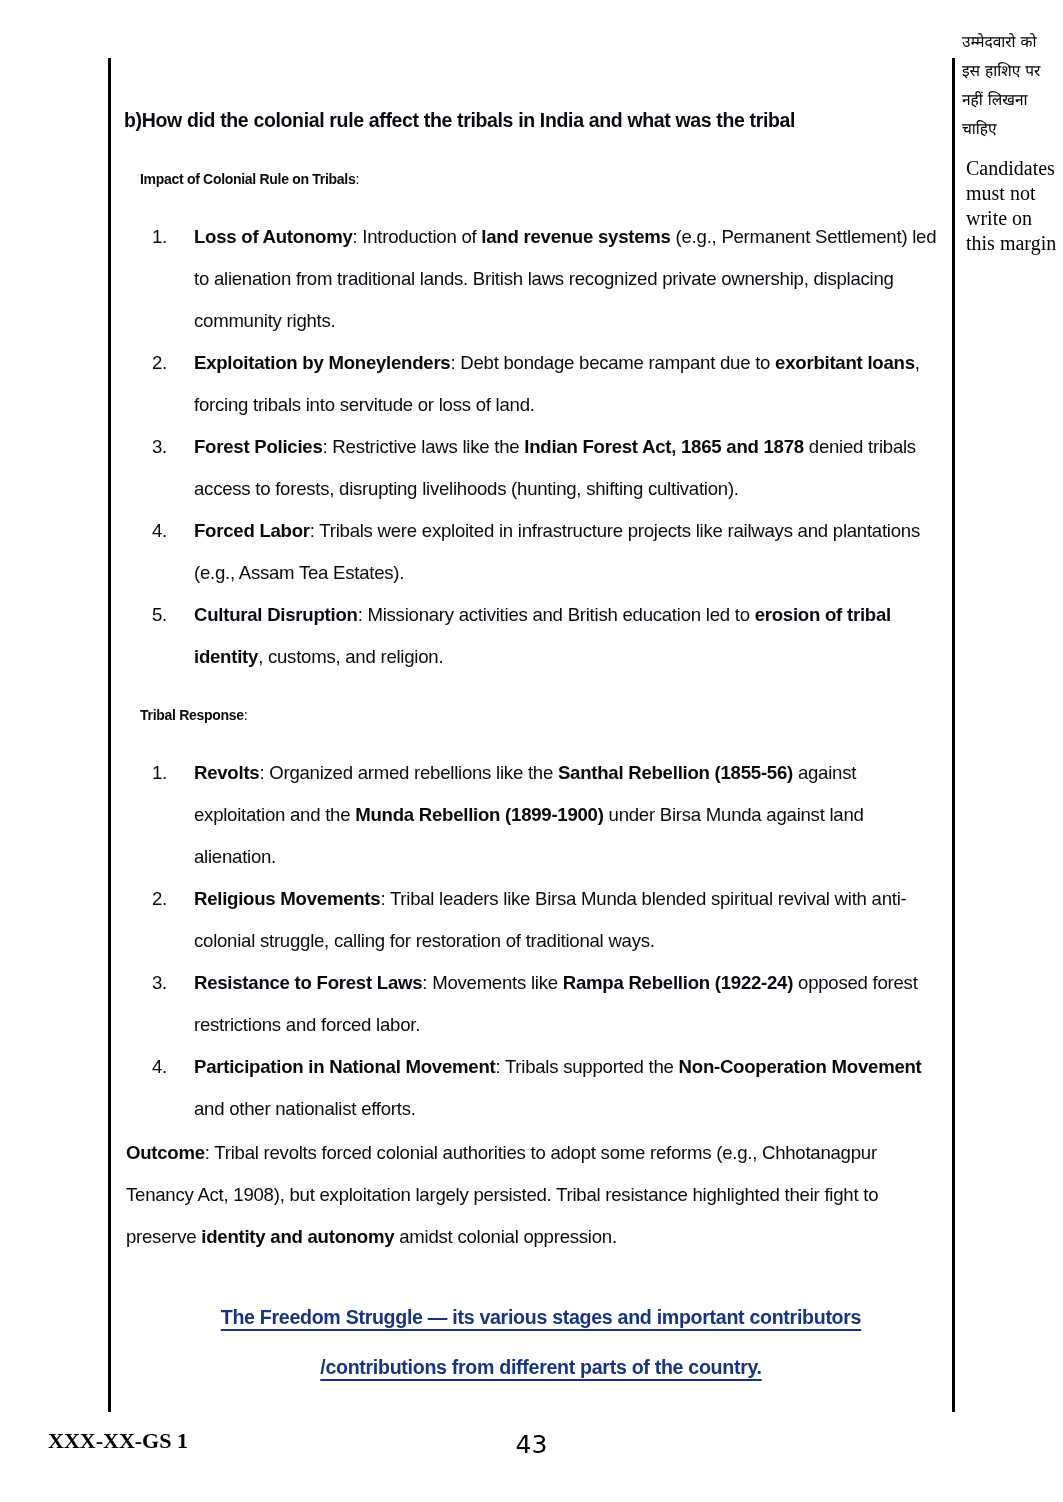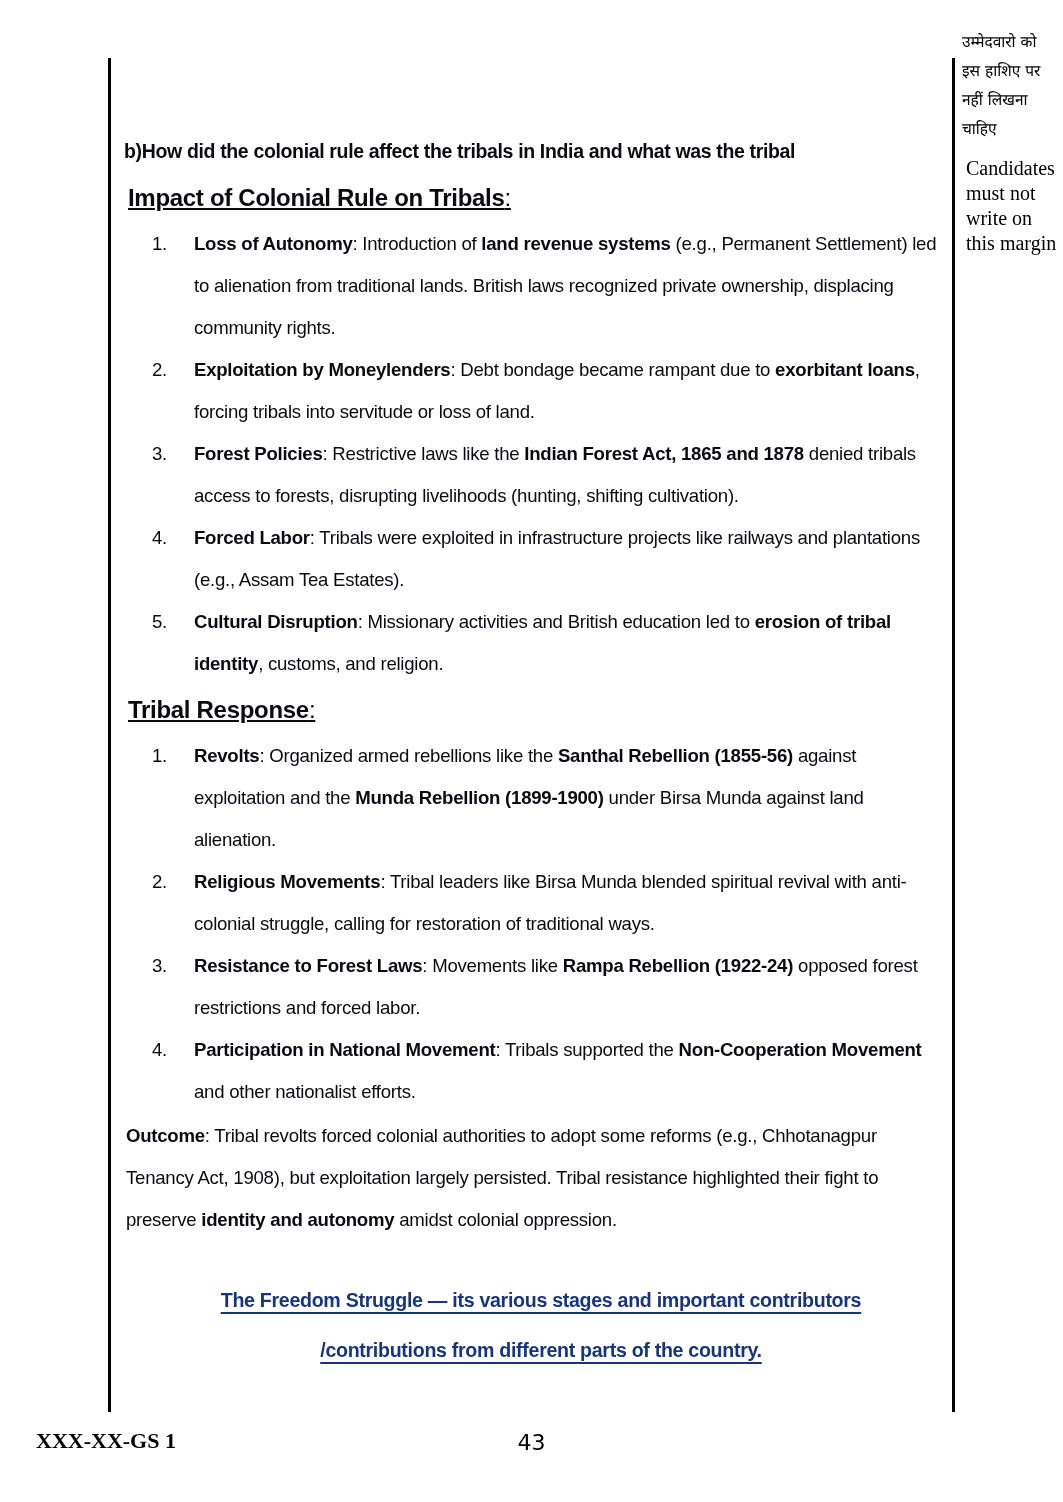--- a/index.html
+++ b/index.html
@@ -43,40 +43,39 @@
     text-align: center;
     user-select: none;
     pointer-events: none;
     z-index: 0;
   }
 
   
   #content {
     position: absolute;
     left: 124px;
-    top: 129px;
+    top: 98px;
     width: 818px;
     z-index: 2;
     color: #0a0a12;
   }
 
   .q-head {
     font-weight: 700;
     font-size: 19.5px;
     line-height: 44px;
     letter-spacing: -0.35px;
     margin: 0 0 2px 0;
   }
   .sec-head {
     font-weight: 700;
-    font-size: 24px;
+    font-size: 14px;
     line-height: 42px;
     letter-spacing: -0.3px;
-    margin: 4px;
-    text-decoration: underline;
+    margin: 16px;
   }
   .sec-head .plain { font-weight: 400; }
 
   ol.num {
     list-style: none;
     margin: 0;
     padding: 0;
   }
   ol.num > li {
     position: relative;
@@ -150,35 +149,35 @@
   #footer {
     position: absolute;
     left: 0;
     top: 1428px;
     width: 1063px;
     height: 40px;
     z-index: 2;
   }
   #footer-code {
     position: absolute;
-    left: 36px;
+    left: 48px;
     top: 0;
     font-family: "Liberation Serif", "DejaVu Serif", serif;
     font-weight: 700;
     font-size: 22px;
     color: #000000;
   }
   #footer-page {
     position: absolute;
     left: 0;
     top: 2px;
     width: 1063px;
     text-align: center;
     font-family: "DejaVu Sans", sans-serif;
-    font-size: 22px;
+    font-size: 25px;
     color: #000000;
   }
 </style>
 </head>
 <body>
 
 <div id="page">
 
   <div class="rule" id="rule-left"></div>
   <div class="rule" id="rule-right"></div>

